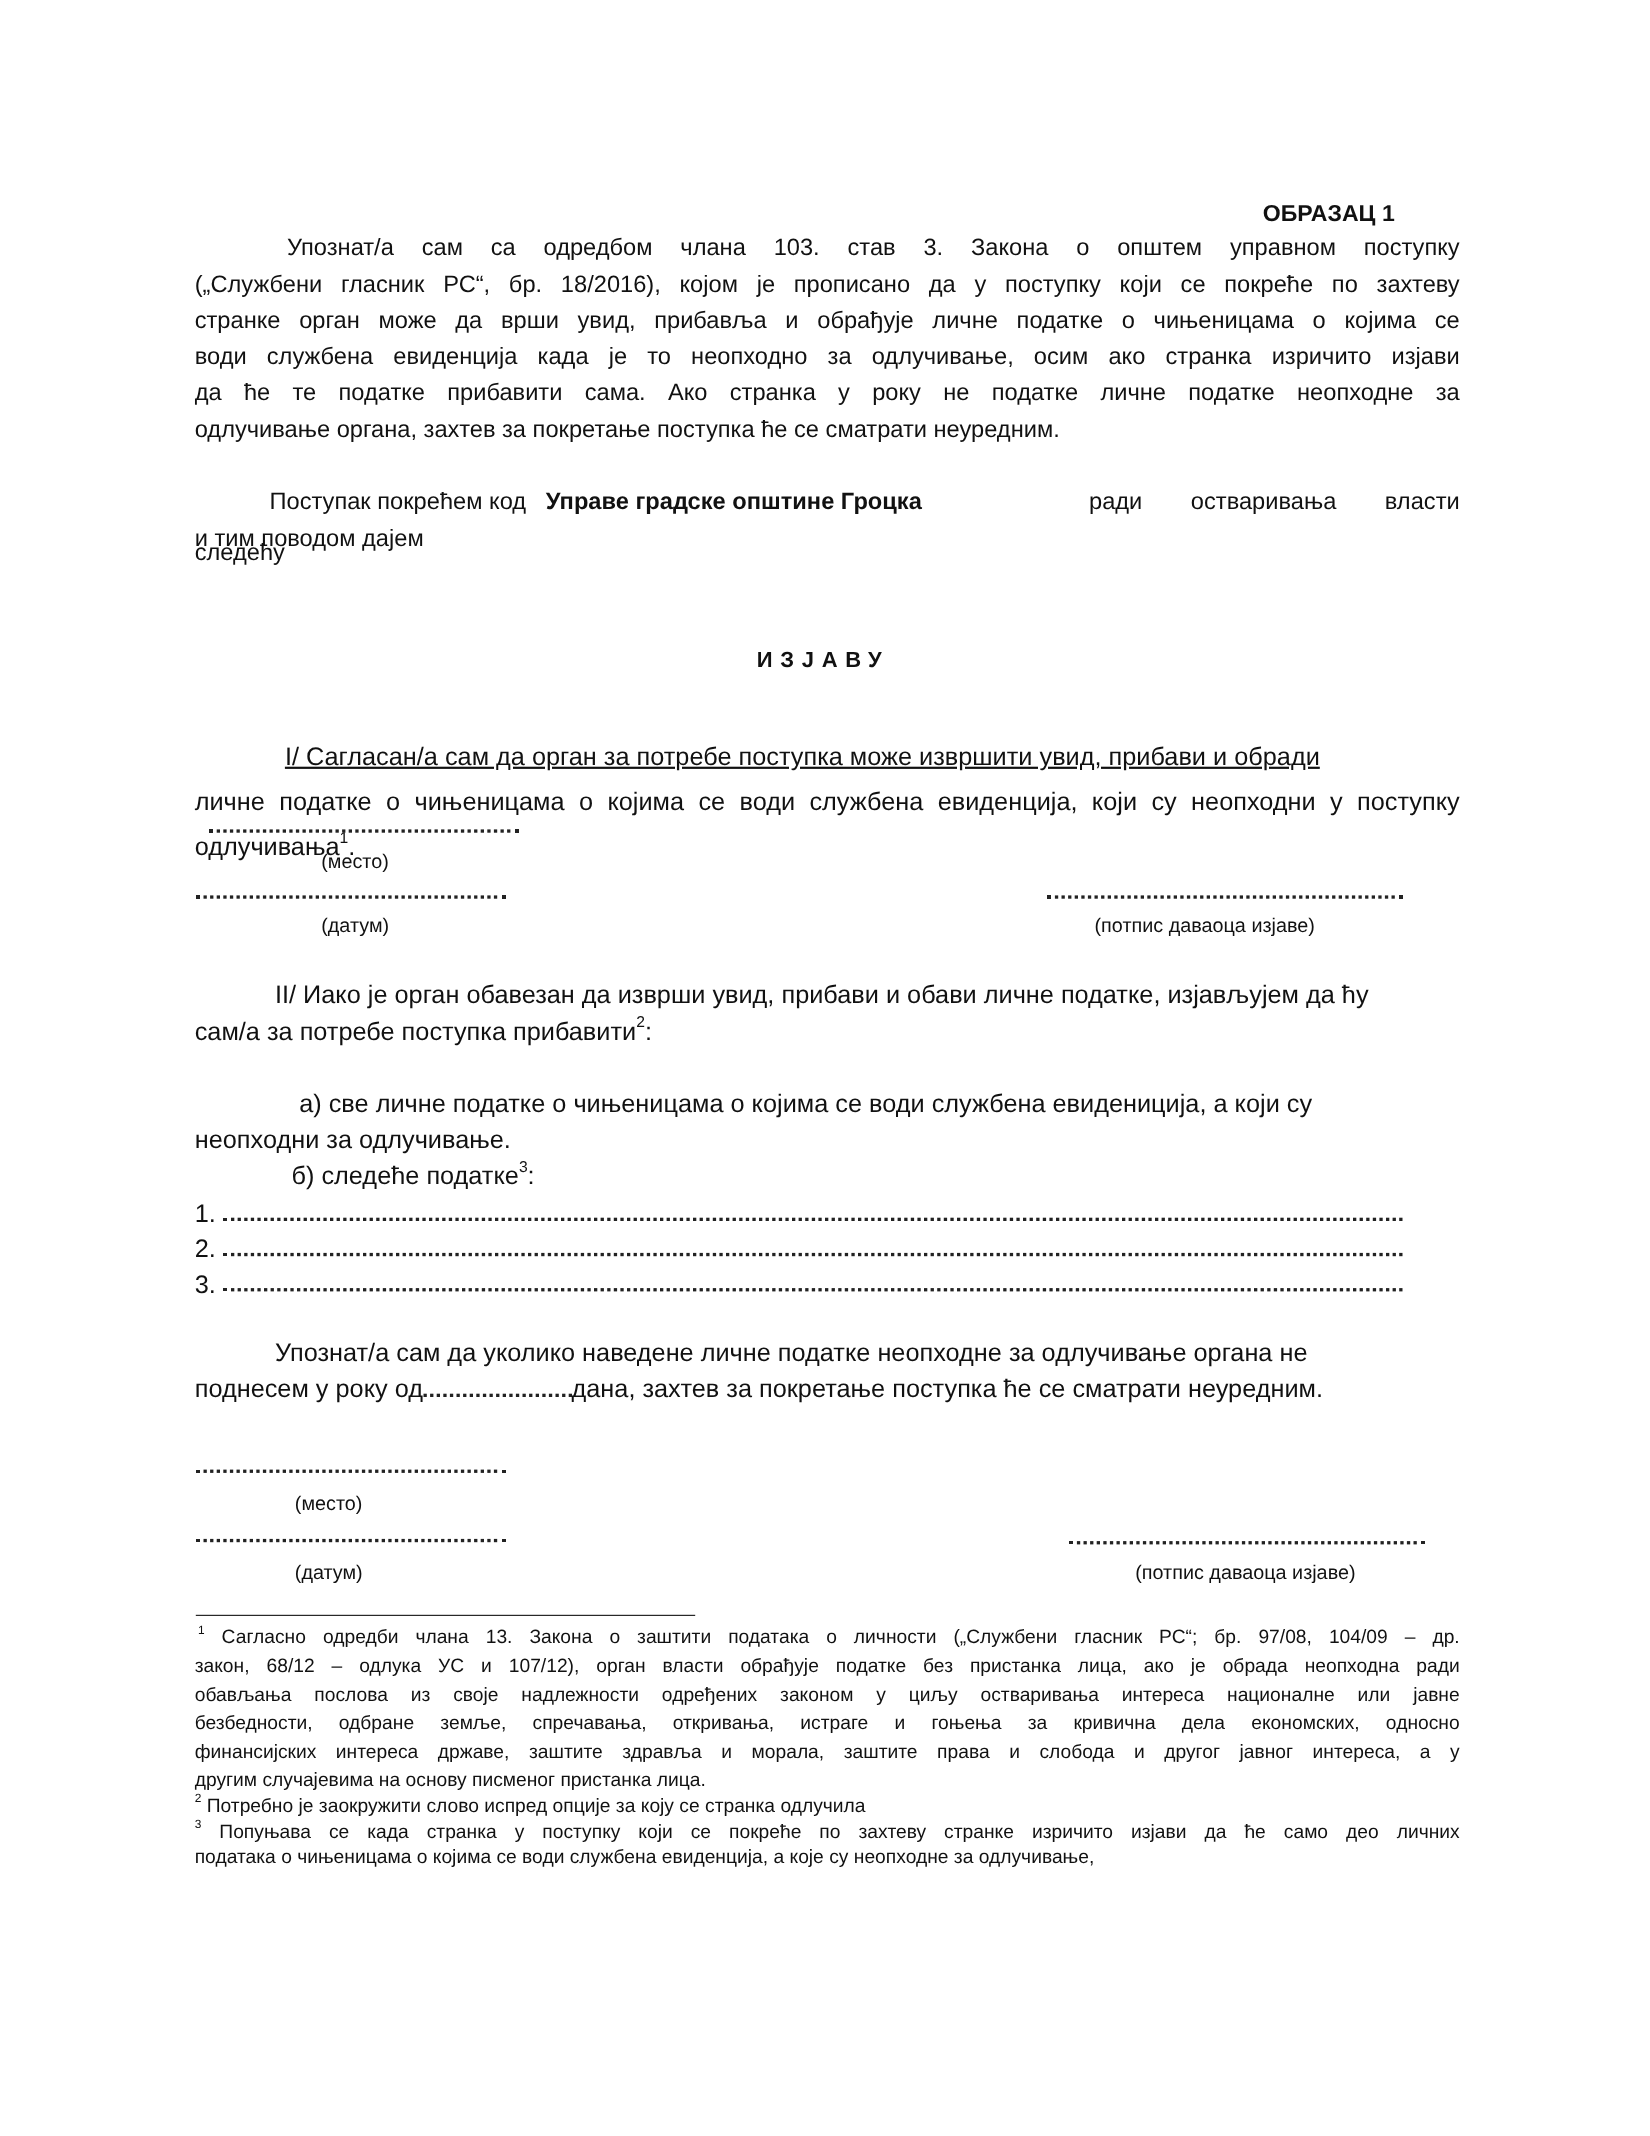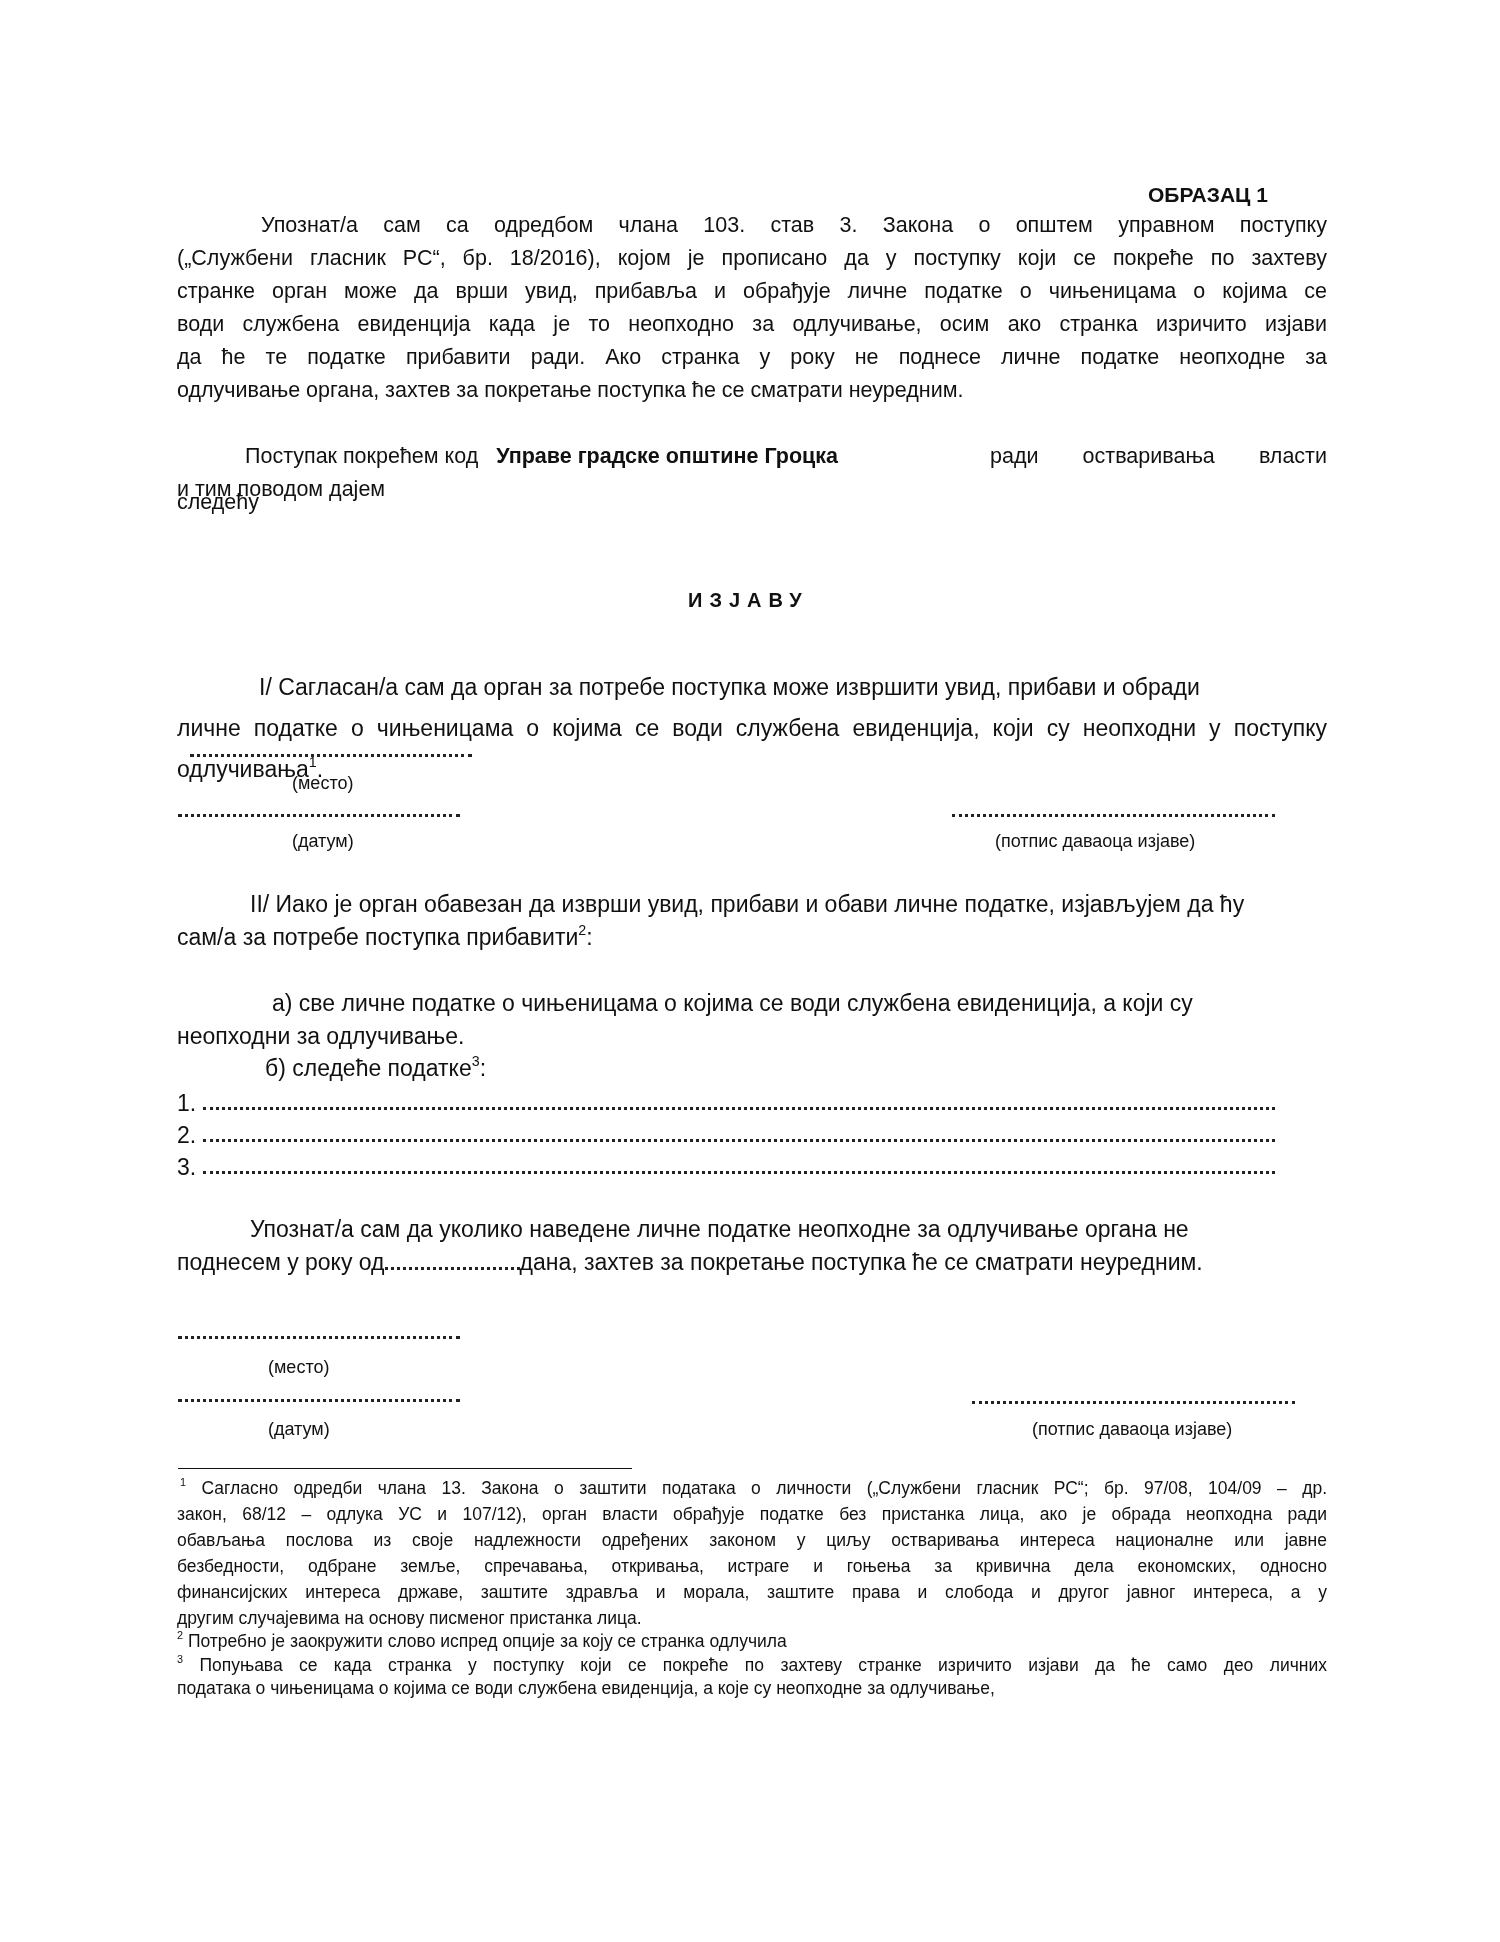--- a/index.html
+++ b/index.html
@@ -24,21 +24,21 @@
 
 <div class="page">
 
   <div class="ln title" style="left:1148px; top:184px;">ОБРАЗАЦ 1</div>
 
   <div>
     <div class="ln body-txt just" style="left:261px; top:215px; width:1066px;">Упознат/а сам са одредбом члана 103. став 3. Закона о општем управном поступку</div>
     <div class="ln body-txt just" style="left:177px; top:248px; width:1150px;">(„Службени гласник РС“, бр. 18/2016), којом је прописано да у поступку који се покреће по захтеву</div>
     <div class="ln body-txt just" style="left:177px; top:281px; width:1150px;">странке орган може да врши увид, прибавља и обрађује личне податке о чињеницама о којима се</div>
     <div class="ln body-txt just" style="left:177px; top:314px; width:1150px;">води службена евиденција када је то неопходно за одлучивање, осим ако странка изричито изјави</div>
-    <div class="ln body-txt just" style="left:177px; top:347px; width:1150px;">да ће те податке прибавити ради. Ако странка у року не поднесе личне податке неопходне за</div>
+    <div class="ln body-txt just" style="left:177px; top:347px; width:1150px;">да ће те податке прибавити сама. Ако странка у року не податке личне податке неопходне за</div>
     <div class="ln body-txt" style="left:177px; top:380px;text-align:right;">одлучивање органа, захтев за покретање поступка ће се сматрати неуредним.</div>
   </div>
 
   <div>
     <div class="ln body-txt" style="left:245px; top:446px;">
       <span>Поступак покрећем код</span>&nbsp;&nbsp;
       <span class="b">Управе градске општине Гроцка</span>
     </div>
     <div class="ln body-txt" style="left:990px; top:446px; width:337px; display:flex; justify-content:space-between;">
       <span>ради</span>
@@ -47,21 +47,21 @@
     </div>
     <div class="ln body-txt" style="left:177px; top:479px; width:1150px; display:flex; justify-content:space-between;">
       <span>и тим поводом дајем</span>
     </div>
     <div class="ln body-txt" style="left:177px; top:492px;">следећу</div>
   </div>
 
   <div class="ln izjavu" style="left:688px; top:590px;">ИЗЈАВУ</div>
 
   <div>
-    <div class="ln body-big" style="left:259px; top:676px;">I/ Сагласан/а сам да орган за потребе поступка може извршити увид, прибави и обради</div>
+    <div class="ln body-big" style="left:259px; top:676px;text-decoration:underline;">I/ Сагласан/а сам да орган за потребе поступка може извршити увид, прибави и обради</div>
     <div class="ln body-big just" style="left:177px; top:717px; width:1150px;">личне податке о чињеницама о којима се води службена евиденција, који су неопходни у поступку</div>
     <div class="ln body-big" style="left:177px; top:758px;"><span>одлучивања</span><sup>1</sup><span>.</span></div>
 
     <div class="dots" style="left:190px; top:754px; width:282px;"></div>
     <div class="ln small" style="left:292px; top:774px;">(место)</div>
     <div class="dots" style="left:178px; top:814px; width:282px;"></div>
     <div class="ln small" style="left:292px; top:832px;">(датум)</div>
     <div class="dots" style="left:952px; top:814px; width:323px;"></div>
     <div class="ln small" style="left:995px; top:832px;">(потпис даваоца изјаве)</div>
   </div>

